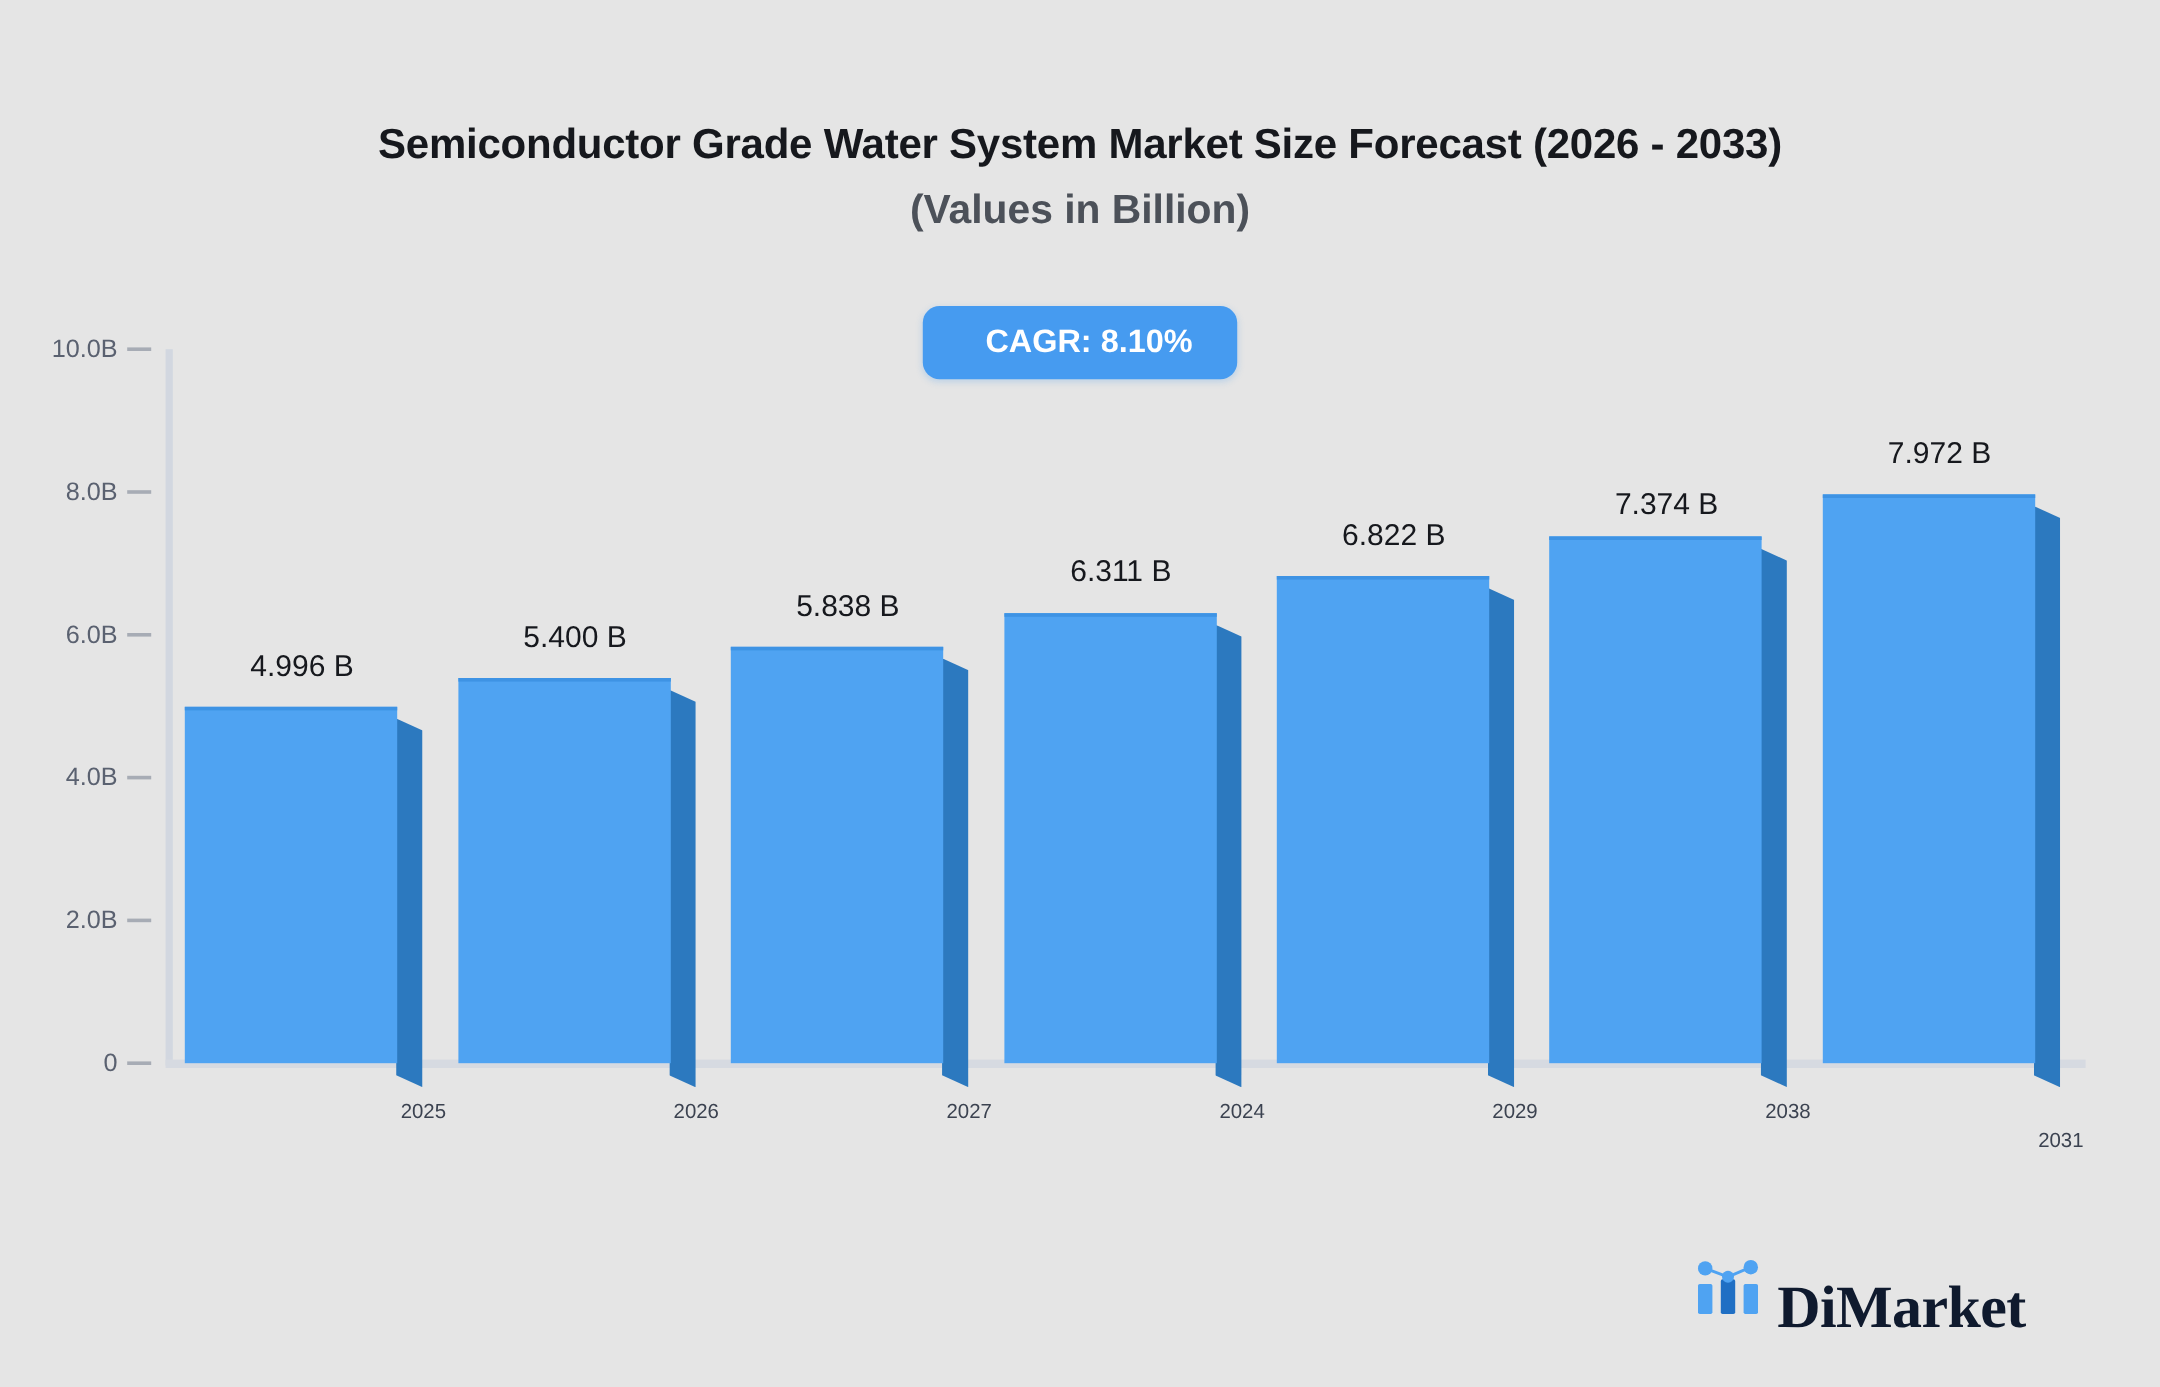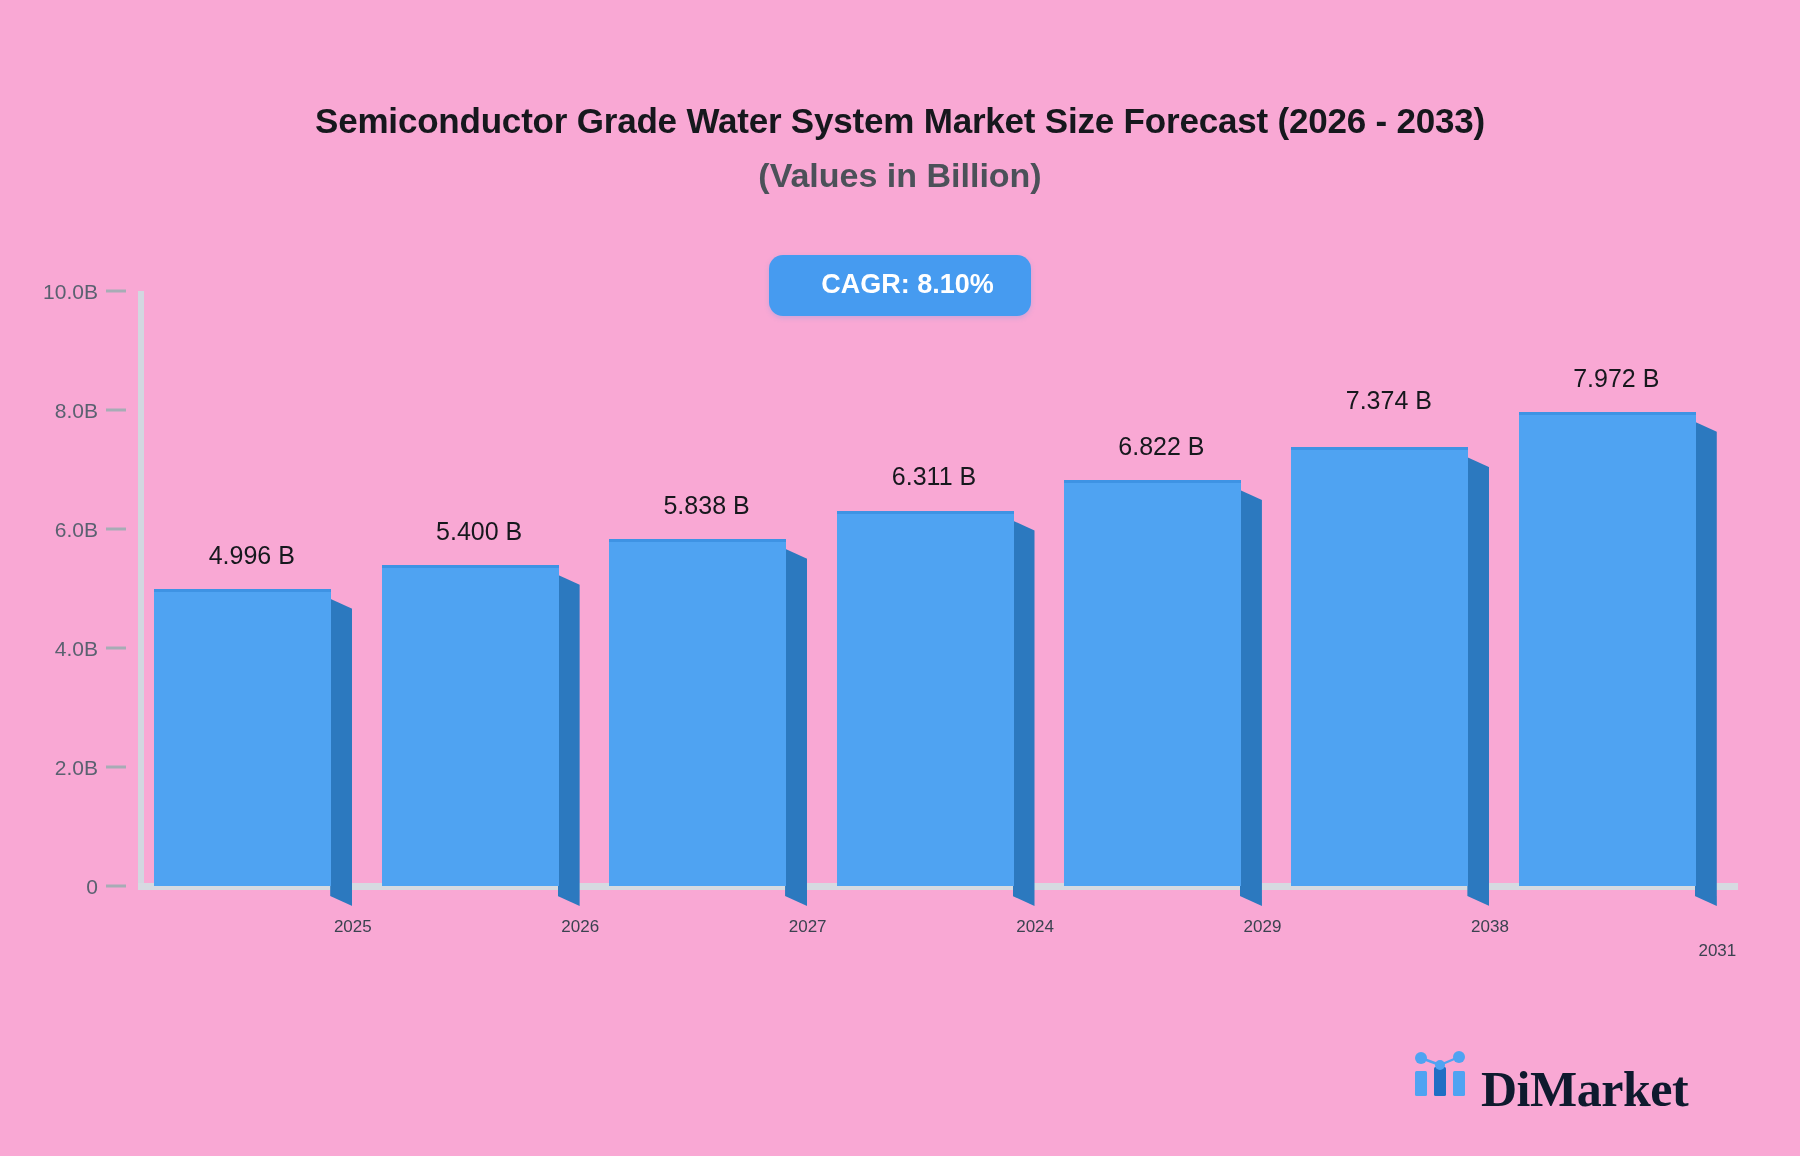--- a/index.html
+++ b/index.html
@@ -11,21 +11,21 @@
     width: 1800px;
     height: 1156px;
     font-family: "Liberation Sans", sans-serif;
     overflow: hidden;
     position: relative;
   }
 
   #page {
     position: absolute;
     inset: 0;
-    background: #f9a8d4;
+    background: #e5e5e5;
   }
 
   
   .title-block {
     position: absolute;
     top: 102px;
     left: 0;
     width: 1800px;
     text-align: center;
   }
@@ -223,21 +223,21 @@
         <div class="bar-value" style="left: 666px; top: 173.495px; color: rgb(22, 24, 29);">6.311 B</div>
         <div class="bar-group" style="left: 925.929px; width: 177px; height: 405.909px;">
           <div class="bar-3d-side" style="left: 176px; height: 415.909px; top: 10px; width: 22px; background: rgb(44, 121, 191); clip-path: polygon(0px 0px, 100% 2.404%, 100% 100%, 0px 97.596%);"></div>
           <div class="bar-face" style="height: 405.909px; background: rgb(79, 163, 242); border-top-color: rgb(62, 147, 228);"></div>
         </div>
         <div class="bar-value" style="left: 893.429px; top: 143.091px; color: rgb(22, 24, 29);">6.822 B</div>
         <div class="bar-group" style="left: 1153.36px; width: 177px; height: 438.753px;">
           <div class="bar-3d-side" style="left: 176px; height: 448.753px; top: 10px; width: 22px; background: rgb(44, 121, 191); clip-path: polygon(0px 0px, 100% 2.228%, 100% 100%, 0px 97.772%);"></div>
           <div class="bar-face" style="height: 438.753px; background: rgb(79, 163, 242); border-top-color: rgb(62, 147, 228);"></div>
         </div>
-        <div class="bar-value" style="left: 1120.86px; top: 97px; color: rgb(22, 24, 29);">7.374 B</div>
+        <div class="bar-value" style="left: 1120.86px; top: 117px; color: rgb(22, 24, 29);">7.374 B</div>
         <div class="bar-group" style="left: 1380.79px; width: 177px; height: 474.334px;">
           <div class="bar-3d-side" style="left: 176px; height: 484.334px; top: 10px; width: 22px; background: rgb(44, 121, 191); clip-path: polygon(0px 0px, 100% 2.065%, 100% 100%, 0px 97.935%);"></div>
           <div class="bar-face" style="height: 474.334px; background: rgb(79, 163, 242); border-top-color: rgb(62, 147, 228);"></div>
         </div>
         <div class="bar-value" style="left: 1348.29px; top: 74.666px; color: rgb(22, 24, 29);">7.972 B</div>
       </div>
     <div id="xlabels">
         <div class="xlabel" style="left: -6.28571px; top: 627px; color: rgb(59, 66, 80);">2025</div>
         <div class="xlabel" style="left: 221.143px; top: 627px; color: rgb(59, 66, 80);">2026</div>
         <div class="xlabel" style="left: 448.571px; top: 627px; color: rgb(59, 66, 80);">2027</div>

